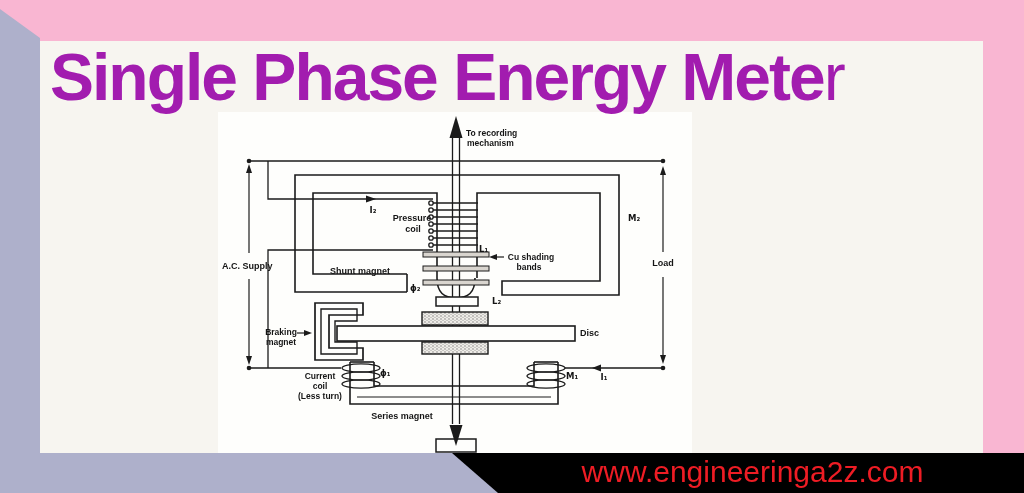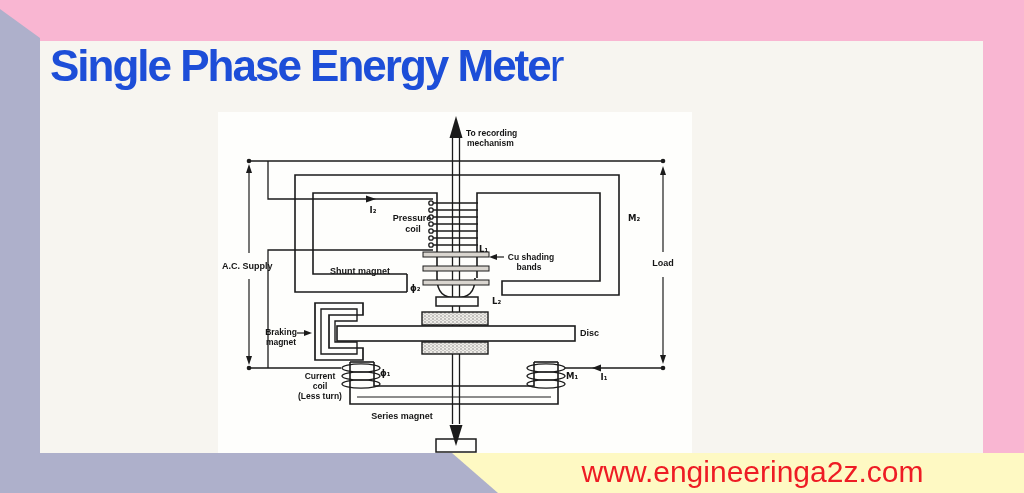--- a/index.html
+++ b/index.html
@@ -16,32 +16,32 @@
   .slide{
     position:absolute;left:40px;top:41px;width:943px;height:412px;
     background:#f7f5f0;
   }
   .diagram-box{
     position:absolute;left:218px;top:112px;width:474px;height:341px;
     background:#fefefc;
   }
   .page-title{
     position:absolute;left:50px;top:44px;width:930px;
-    font-size:44px;line-height:1.02;letter-spacing:-2px;
-    color:#1d4ed8;white-space:nowrap;
+    font-size:66px;line-height:1.02;letter-spacing:-2px;
+    color:#a21caf;white-space:nowrap;
   }
   .page-title .t-main{font-weight:700;}
   .page-title .t-tail{font-weight:400;}
   .bottom-band{
     position:absolute;left:0;top:453px;width:1024px;height:40px;
     background:#aeb0cb;
   }
   .bottom-pink{
     position:absolute;left:0;top:0;width:1024px;height:40px;
-    background:#fef9c3;
+    background:#000000;
     clip-path:polygon(452px 0,1024px 0,1024px 40px,498px 40px);
   }
   .url-text{
     position:absolute;left:505px;top:2px;width:495px;
     text-align:center;font-size:30px;color:#ee1c24;
   }
   svg.overlay{position:absolute;left:0;top:0;width:1024px;height:493px;}
   svg .lbl{font-family:"Liberation Sans",sans-serif;font-size:9px;font-weight:600;fill:#151515;}
   svg .sub{font-family:"DejaVu Sans",sans-serif;font-size:8.5px;font-weight:600;fill:#151515;}
   svg .sm{font-size:8.5px;}

